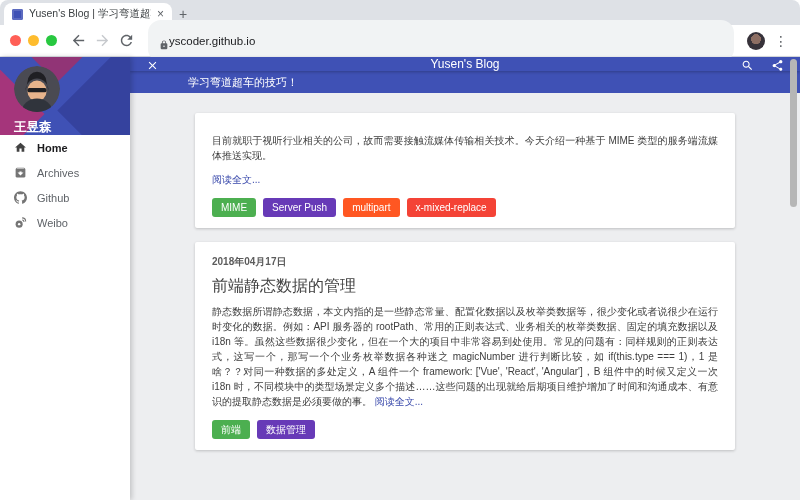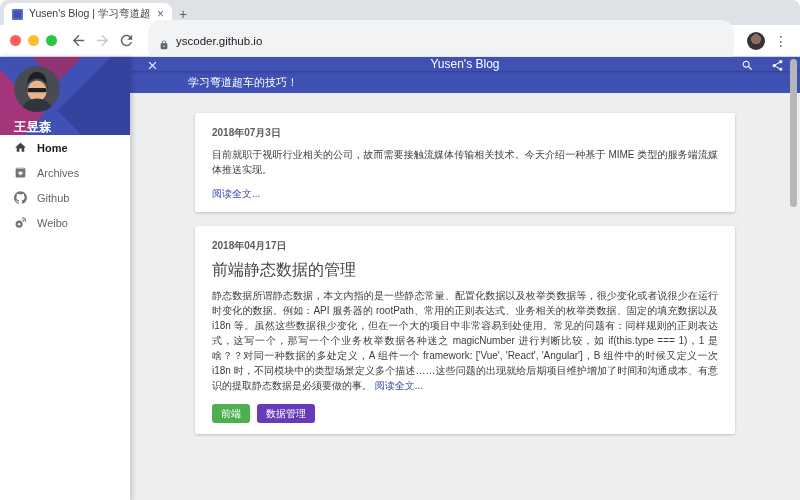--- a/index.html
+++ b/index.html
@@ -22,21 +22,21 @@
            align-items:center;padding:0 10px;gap:7px;box-sizing:border-box;}
   .lights{display:flex;gap:7px;margin-right:6px;}
   .light{width:11px;height:11px;border-radius:50%;}
   .light.red{background:#ff5f57;}
   .light.yellow{background:#febc2e;}
   .light.green{background:#28c840;}
   .navbtn{width:17px;height:17px;flex:none;}
   .navbtn svg{width:100%;height:100%;fill:#5f6368;}
   .navbtn.disabled svg{fill:#c6c9cd;}
   .omnibox{flex:1;height:42px;background:#f1f3f4;border-radius:13px;display:flex;
-           align-items:center;gap:7px;padding:0 11px;box-sizing:border-box;margin:0 6px;}
+           align-items:center;padding:0 11px;box-sizing:border-box;margin:0 6px;}
   .lock-icon{width:10px;height:10px;flex:none;}
   .lock-icon svg{width:100%;height:100%;fill:#5f6368;}
   .url{font-size:11.5px;color:#202124;}
   .profile-avatar{width:18px;height:18px;border-radius:50%;flex:none;
         background:radial-gradient(circle at 50% 40%,#8d6e63 0 35%,#37323a 36%);}
   .menu-dots{font-size:14px;color:#5f6368;padding:0 2px;}
 
   
   .page{position:absolute;top:57px;left:0;right:0;bottom:0;display:flex;background:#edeef0;}
 
@@ -217,23 +217,28 @@
           </span>
         </span>
       </div>
       <div class="hero">
         <span>学习弯道超车的技巧！</span>
       </div>
 
       <div class="content">
 
         <div class="card">
-          <div class="post-date">2018年07月3日</div>
           <p class="excerpt">目前就职于视听行业相关的公司，故而需要接触流媒体传输相关技术。今天介绍一种基于 MIME 类型的服务端流媒体推送实现。</p>
           <a class="read-more">阅读全文...</a>
+          <div class="tags">
+            <span class="chip" style="background-color: rgb(76, 175, 80);">MIME</span>
+            <span class="chip" style="background-color: rgb(103, 58, 183);">Server Push</span>
+            <span class="chip" style="background-color: rgb(255, 87, 34);">multipart</span>
+            <span class="chip" style="background-color: rgb(244, 67, 54);">x-mixed-replace</span>
+          </div>
         </div>
 
         <div class="card">
           <div class="post-date">2018年04月17日</div>
           <div class="post-title" style="color: rgb(66, 66, 66);">前端静态数据的管理</div>
           <p class="excerpt"><span>静态数据所谓静态数据，本文内指的是一些静态常量、配置化数据以及枚举类数据等，很少变化或者说很少在运行时变化的数据。例如：API 服务器的 rootPath、常用的正则表达式、业务相关的枚举类数据、固定的填充数据以及 i18n 等。虽然这些数据很少变化，但在一个大的项目中非常容易到处使用。常见的问题有：同样规则的正则表达式，这写一个，那写一个个业务枚举数据各种迷之 magicNumber 进行判断比较，如 if(this.type === 1)，1 是啥？？对同一种数据的多处定义，A 组件一个 framework: ['Vue', 'React', 'Angular']，B 组件中的时候又定义一次i18n 时，不同模块中的类型场景定义多个描述……这些问题的出现就给后期项目维护增加了时间和沟通成本、有意识的提取静态数据是必须要做的事。</span>
             <a class="read-more-inline">阅读全文...</a></p>
           <div class="tags">
             <span class="chip" style="background-color: rgb(76, 175, 80);">前端</span>
             <span class="chip" style="background-color: rgb(103, 58, 183); text-align: right;">数据管理</span>

